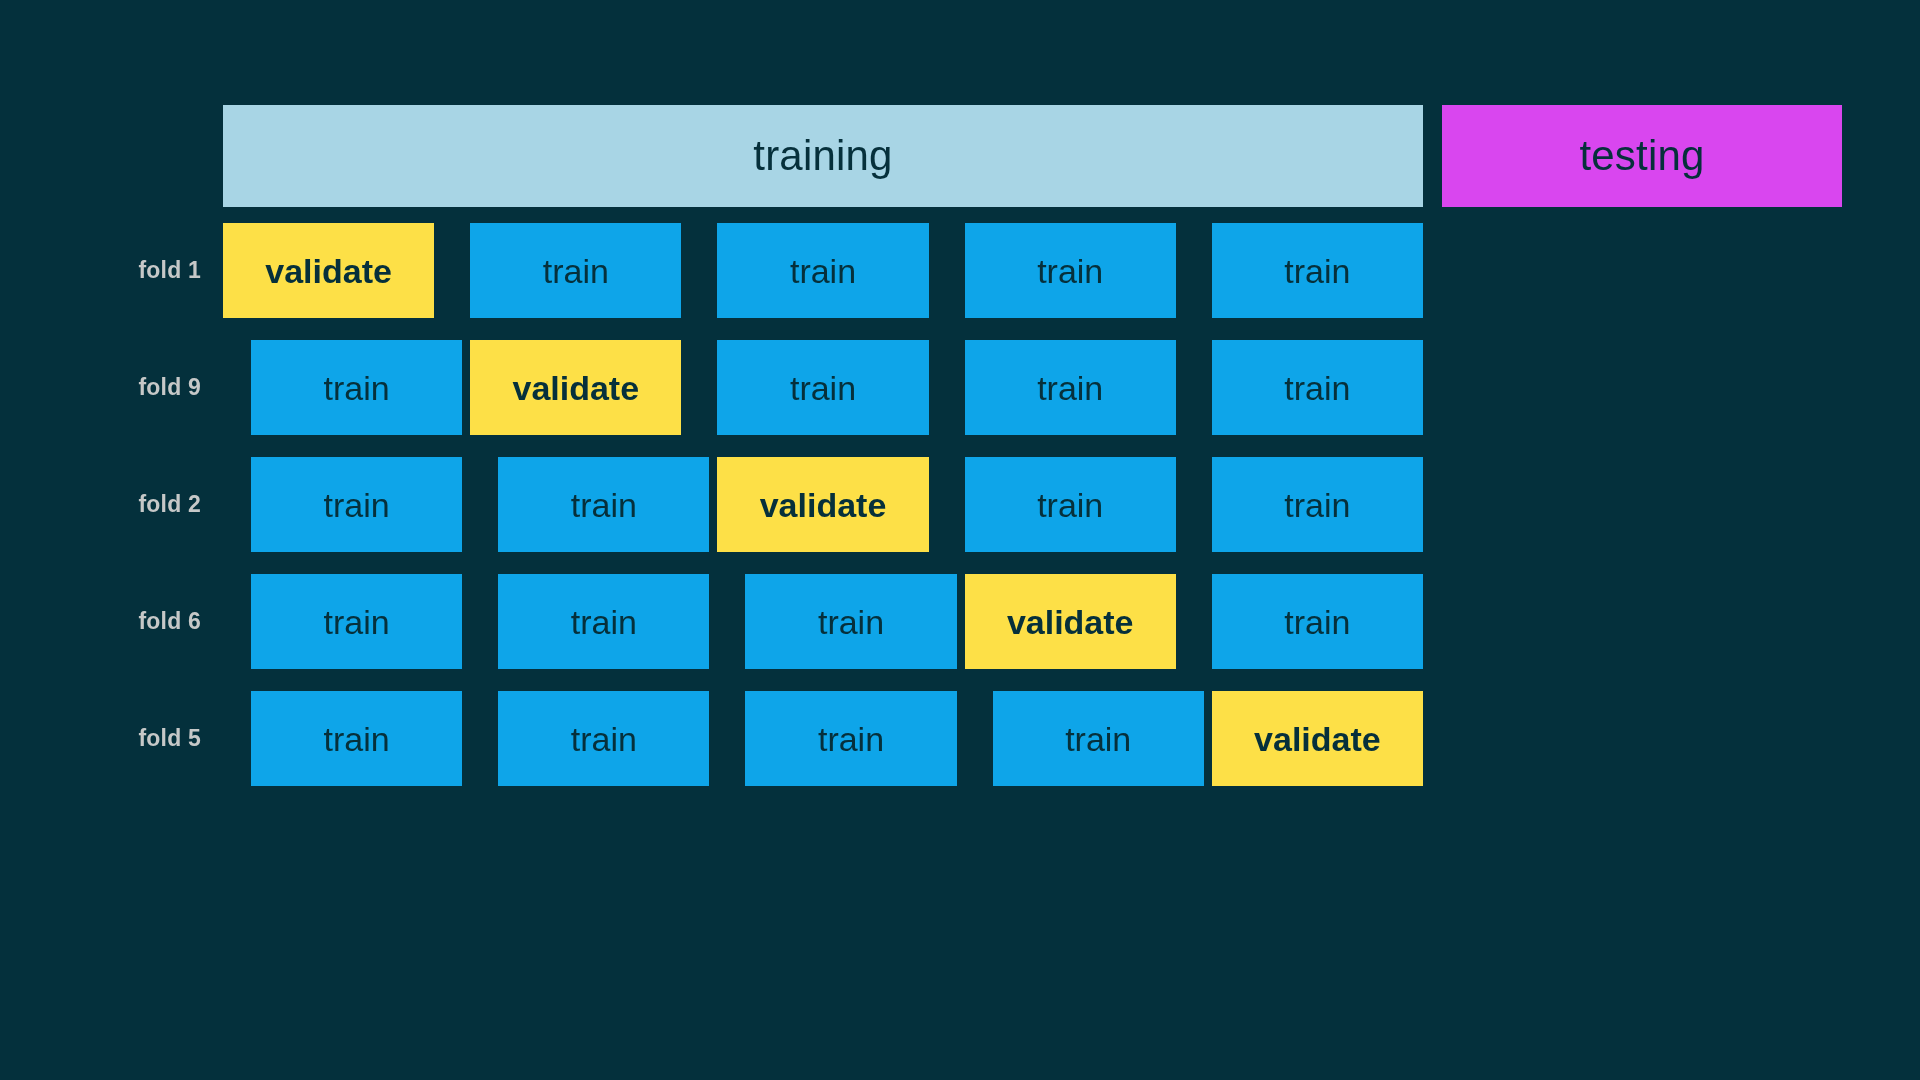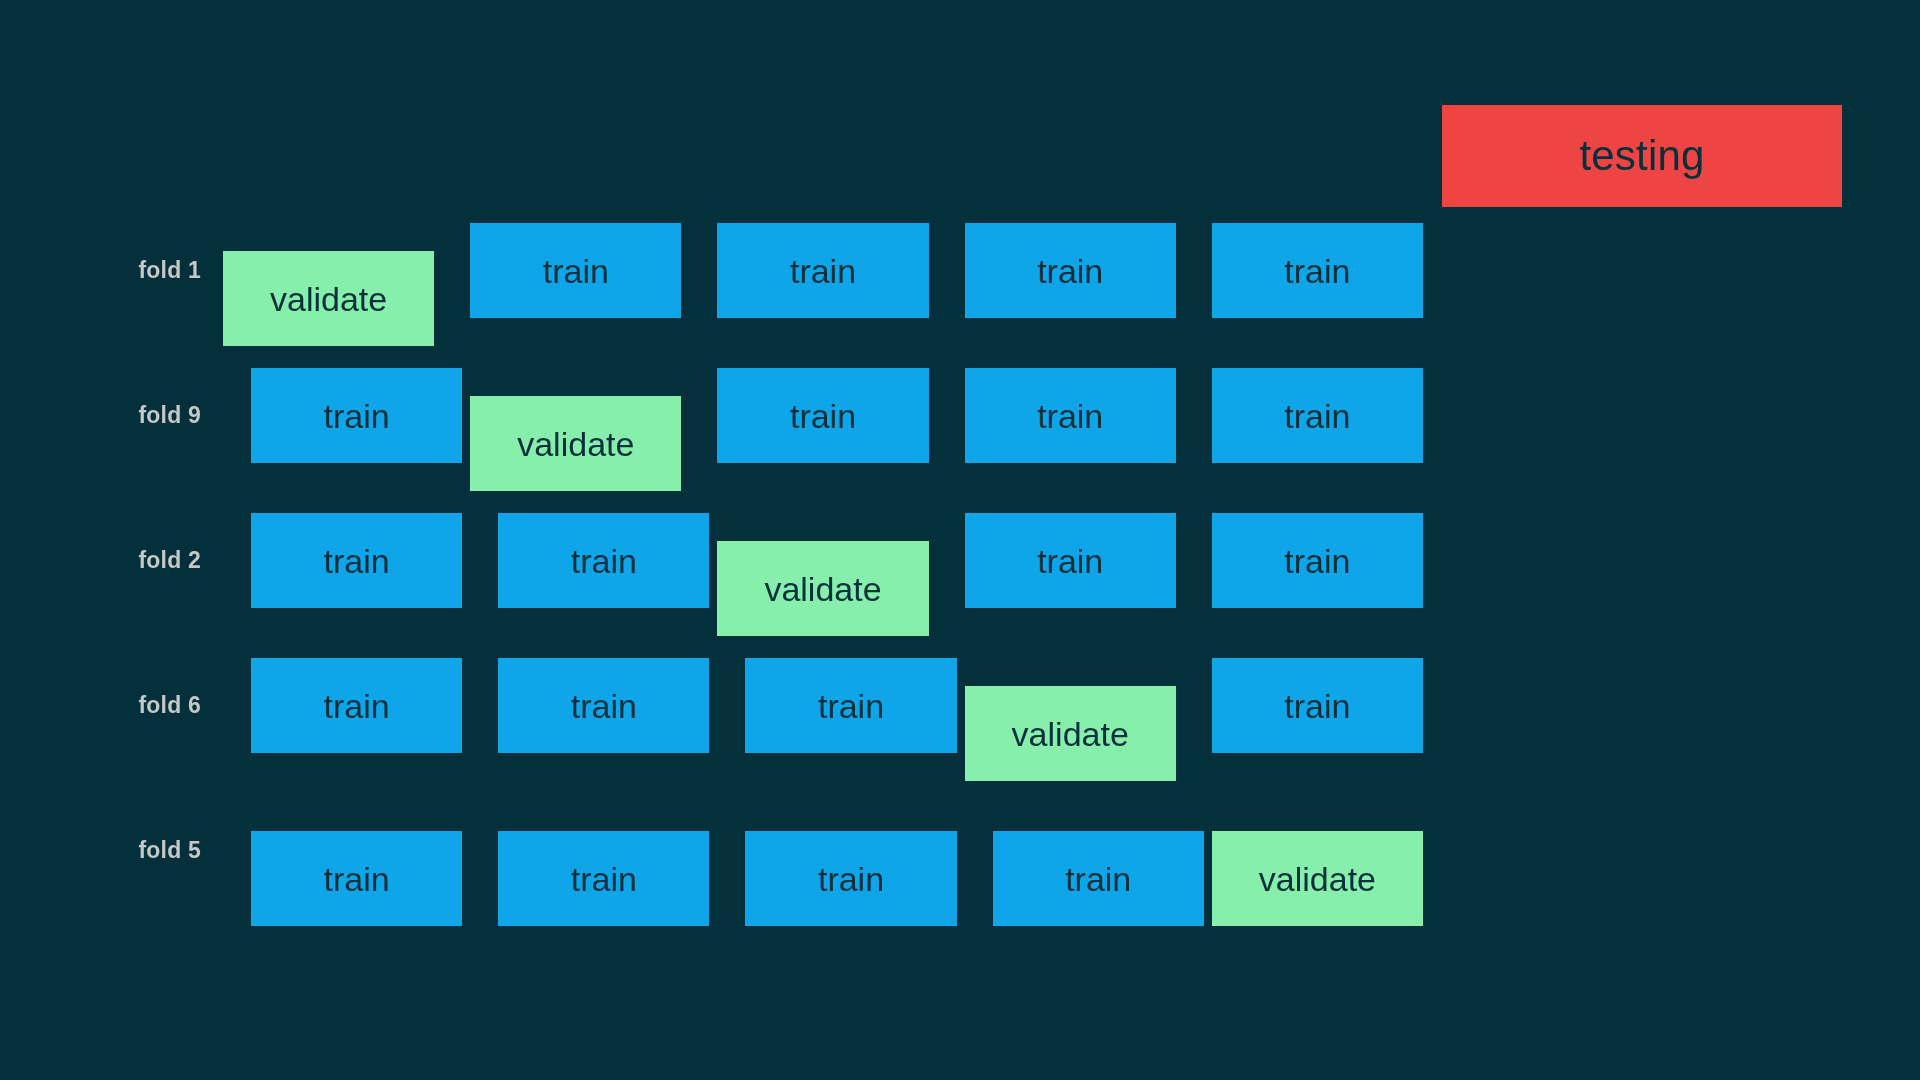--- a/index.html
+++ b/index.html
@@ -34,21 +34,21 @@
     box-sizing: border-box;
   }
   #training-bar {
     left: 223px;
     width: 1200px;
     background: #a8d5e5;
   }
   #testing-bar {
     left: 1442px;
     width: 400px;
-    background: #ef4444;
+    background: #d946ef;
   }
   .band-label {
     font-size: 42px;
     font-weight: 400;
     color: #06303b;
     letter-spacing: 0.2px;
     line-height: 1;
   }
 
   
@@ -92,30 +92,32 @@
     font-size: 34px;
     color: #06303b;
     line-height: 1;
   }
   .cell.train {
     background: #0ea5e9;
     font-weight: 400;
     margin-left: 28px;
   }
   .cell.validate {
-    background: #86efac;
-    font-weight: 400;
-    margin-top: 28px;
+    background: #fde047;
+    font-weight: 700;
   }
 </style>
 </head>
 <body>
 
 <div id="canvas">
 
+  <div class="band" id="training-bar">
+    <span class="band-label">training</span>
+  </div>
 
   <div class="band" id="testing-bar">
     <span class="band-label">testing</span>
   </div>
 
   <div id="fold-grid">
 
     <div class="fold-row">
       <span class="fold-label">fold 1</span>
       <div class="cell validate">validate</div>

